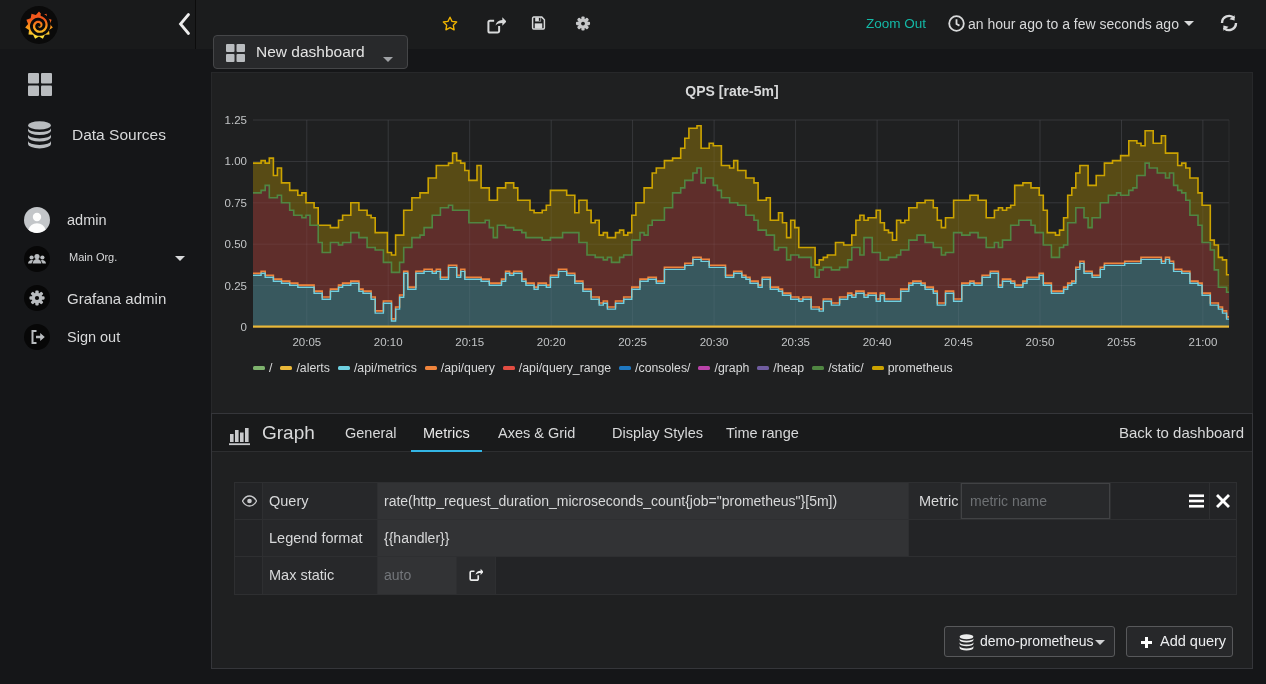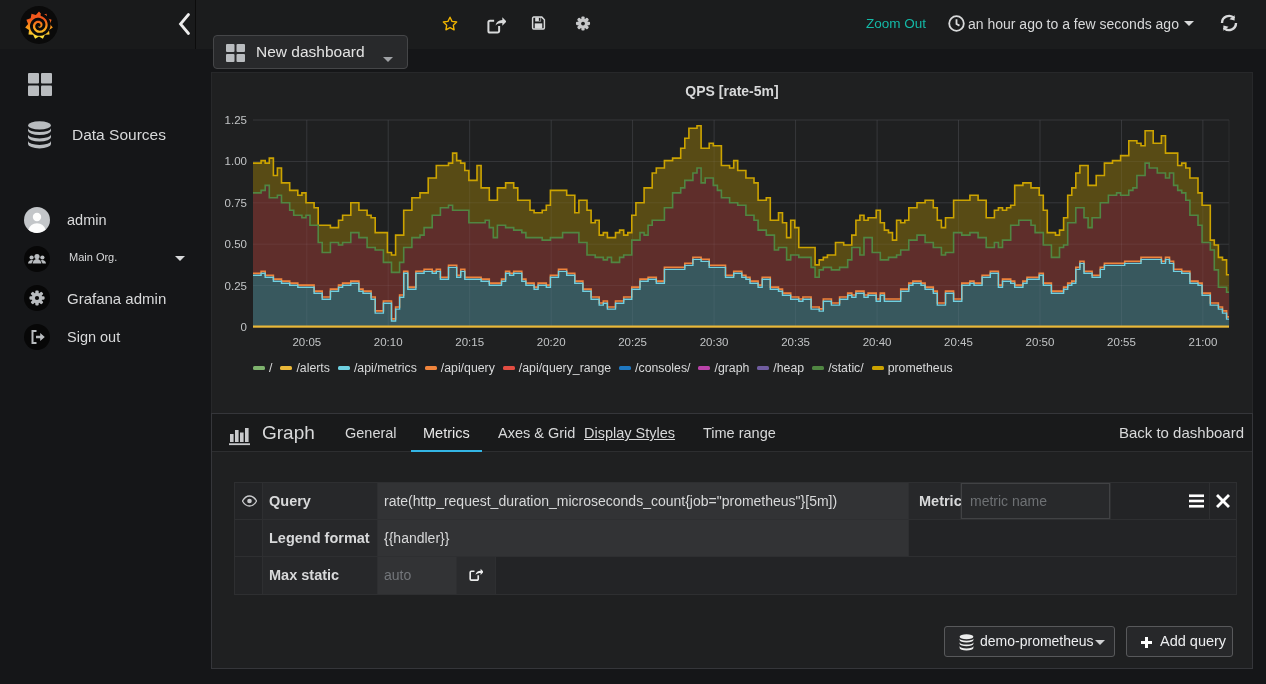--- a/index.html
+++ b/index.html
@@ -22,21 +22,21 @@
 .litem { display:flex; align-items:center; margin-right:8px; white-space:nowrap; }
 .ldash { width:12px; height:4px; border-radius:1.5px; margin-right:4px; display:inline-block; }
 #etabs { position:absolute; left:0; top:0; width:100%; height:38px; background:#191a1b; border-bottom:1px solid #2d2e30; }
 .tab { position:absolute; top:0; height:38px; line-height:38px; color:#d8d9da; font-size:14.5px; }
 .tab.active { border-bottom:2px solid #33b5e5; color:#e8e8e8; padding:0 12px; }
 #backlink { position:absolute; right:8px; top:0; height:38px; line-height:38px; color:#d8d9da; font-size:15px; }
 
 #qtable { position:absolute; left:22px; top:68px; width:1003px; height:113px; background:#2e2f31; }
 .trow { position:absolute; left:0; width:1003px; height:36px; }
 .cell { position:absolute; top:0; height:36px; line-height:36px; }
-.lblcell { background:#27282a; color:#d8d9da; font-size:14.5px; padding-left:6px;font-weight:bold; }
+.lblcell { background:#27282a; color:#d8d9da; font-size:14.5px; padding-left:6px; }
 .inpcell { background:#323335; color:#d8d9da; font-size:14px; padding-left:6px; }
 .emptycell { background:#232426; }
 .btncell { background:#2a2b2d; }
 .ph { color:#73767a; }
 .ebtn { position:absolute; height:31px; background:#27282a; border:1px solid #58595b; border-radius:3px; color:#edeef0; font-size:15px; line-height:29px; }
 </style>
 </head>
 <body>
 <div id="navbar">
   <div id="nav-left">
@@ -260,22 +260,22 @@
         <rect x="1" y="9" width="3.6" height="8"></rect>
         <rect x="6" y="5" width="3.6" height="12"></rect>
         <rect x="11" y="7.5" width="3.6" height="9.5"></rect>
         <rect x="16" y="3" width="3.6" height="14"></rect>
         <rect x="0" y="18.3" width="21" height="1.8"></rect>
       </svg>
       <span style="position:absolute;left:50px;top:8px;font-size:19px;color:#d8d9da;">Graph</span>
       <span class="tab" style="left:133px;">General</span>
       <span class="tab active" style="left:199px;">Metrics</span>
       <span class="tab" style="left:286px;">Axes &amp; Grid</span>
-      <span class="tab" style="left:372px;text-decoration:underline;">Display Styles</span>
-      <span class="tab" style="left:491px;text-align:center;">Time range</span>
+      <span class="tab" style="left:400px;">Display Styles</span>
+      <span class="tab" style="left:514px;text-align:center;">Time range</span>
       <span id="backlink">Back to dashboard</span>
     </div>
 
     <div id="qtable">
       <div class="trow" style="top:1px;">
         <div class="cell emptycell" style="left:1px;width:27px;">
           <svg style="position:absolute;left:7px;top:12px" width="15" height="12" viewBox="0 0 17 13">
             <path d="M0.5 6.5 C3 2 6 0.8 8.5 0.8 C11 0.8 14 2 16.5 6.5 C14 11 11 12.2 8.5 12.2 C6 12.2 3 11 0.5 6.5 Z" fill="none" stroke="#c9cacc" stroke-width="1.5"></path>
             <circle cx="8.5" cy="6.5" r="2.6" fill="#c9cacc"></circle>
           </svg>

